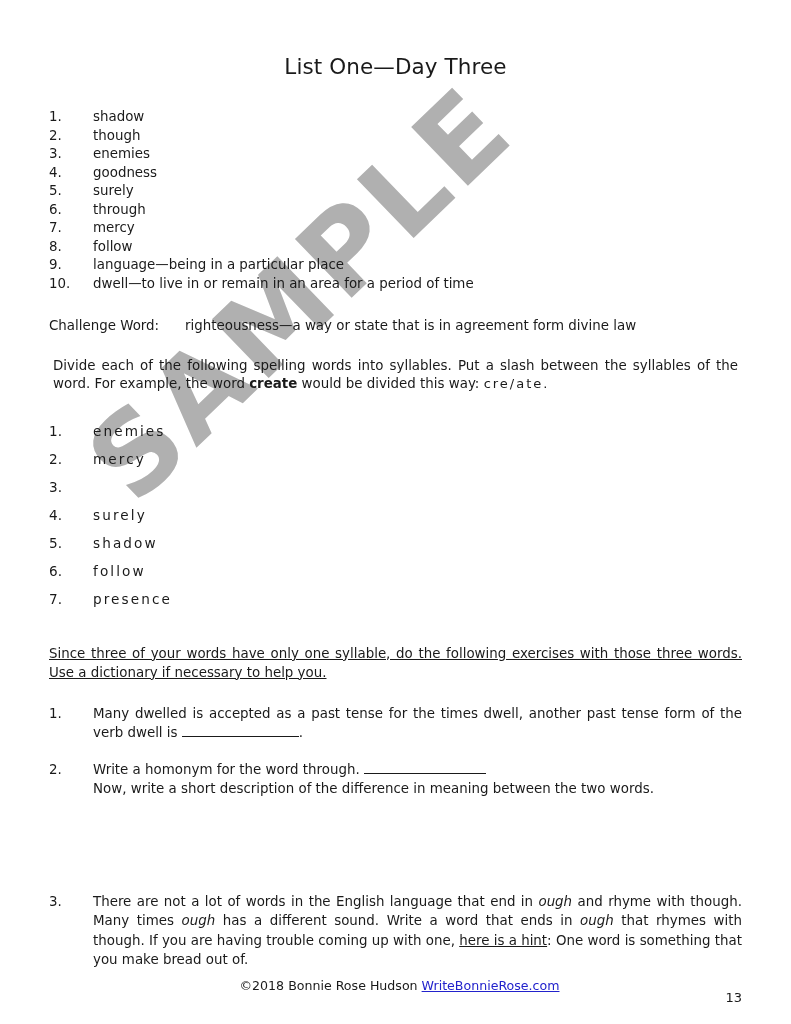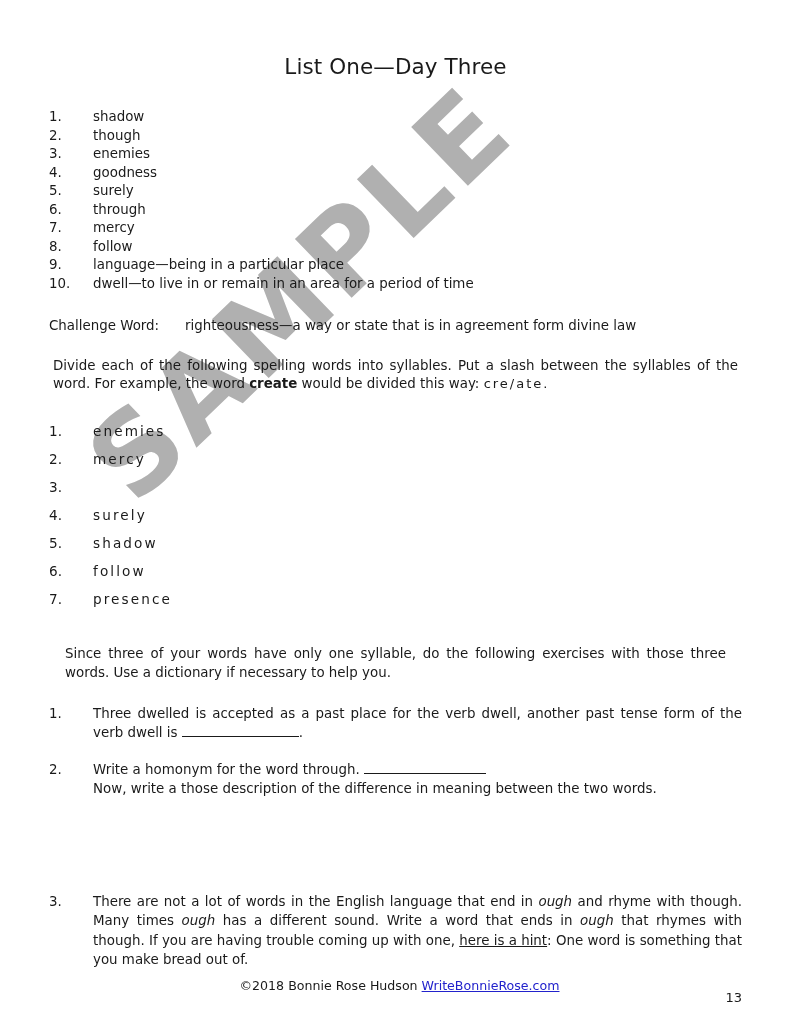--- a/index.html
+++ b/index.html
@@ -133,24 +133,25 @@
     letter-spacing: 0;
   }
   .syl-list .sword {
     letter-spacing: 2.1px;
   }
 
   
   .since-para {
     font-size: 13.4px;
     line-height: 19px;
-    margin: 16px;
+    margin: 0;
     margin-top: 31px;
     text-align: justify;
     text-justify: inter-word;
+    text-decoration: underline;
   }
 
   
   .exercises {
     margin: 0;
     padding: 0;
     list-style: none;
     margin-top: 22px;
   }
   .exercises > li {
@@ -309,28 +310,28 @@
         <span class="sword">presence</span>
       </li>
     </ol>
 
     <p class="since-para">Since three of your words have only one syllable, do the following exercises with those three words. Use a dictionary if necessary to help you.</p>
 
     <ol class="exercises">
 
       <li>
         <span class="num">1.</span>
-        <span class="body"><span>Three </span><b>dwelled</b><span> is accepted as a past place for the verb </span><b>dwell</b><span>, another past tense form of the verb </span><b>dwell</b><span> is </span><span class="blank blank-a"></span><span>.</span></span>
+        <span class="body"><span>Many </span><b>dwelled</b><span> is accepted as a past tense for the times </span><b>dwell</b><span>, another past tense form of the verb </span><b>dwell</b><span> is </span><span class="blank blank-a"></span><span>.</span></span>
       </li>
 
       <li class="ex-gap-1"></li>
 
       <li>
         <span class="num">2.</span>
-        <span class="body noj"><span>Write a homonym for the word </span><b>through</b><span>. </span><span class="blank blank-b"></span><br><span>Now, write a those description of the difference in meaning between the two words.</span></span>
+        <span class="body noj"><span>Write a homonym for the word </span><b>through</b><span>. </span><span class="blank blank-b"></span><br><span>Now, write a short description of the difference in meaning between the two words.</span></span>
       </li>
 
       <li class="ex-gap-2"></li>
 
       <li>
         <span class="num">3.</span>
         <span class="body"><span>There are not a lot of words in the English language that end in </span><i>ough</i><span> and rhyme with </span><b>though</b><span>. Many times </span><i>ough</i><span> has a different sound. Write a word that ends in </span><i>ough</i><span> that rhymes with </span><b>though</b><span>. If you are having trouble coming up with one, </span><u>here is a hint</u><span>: One word is something that you make bread out of.</span></span>
       </li>
 
     </ol>

